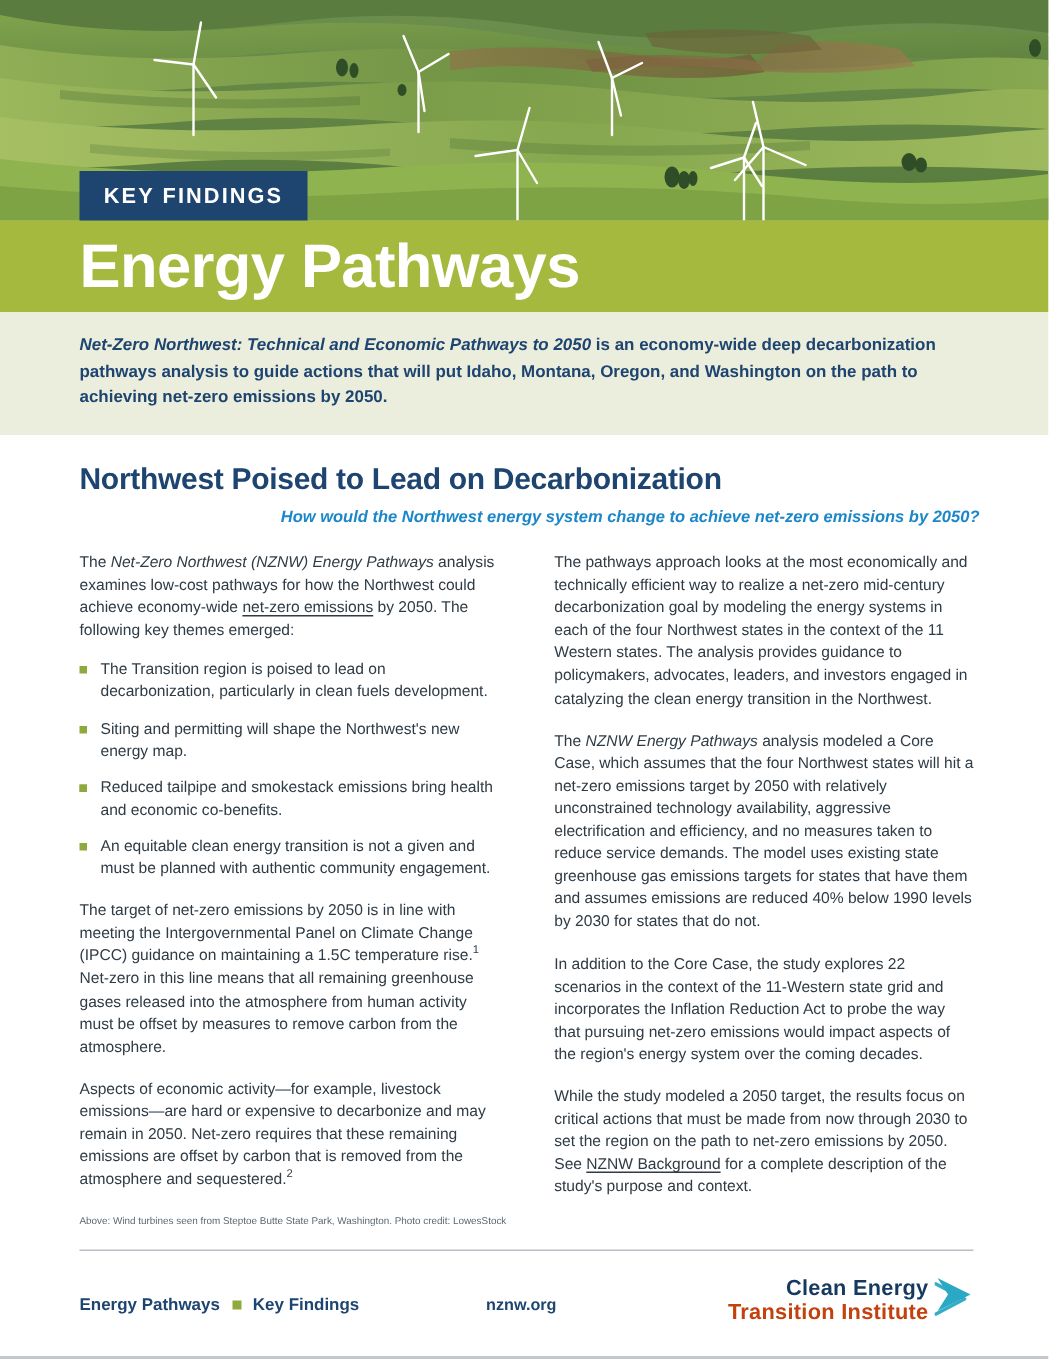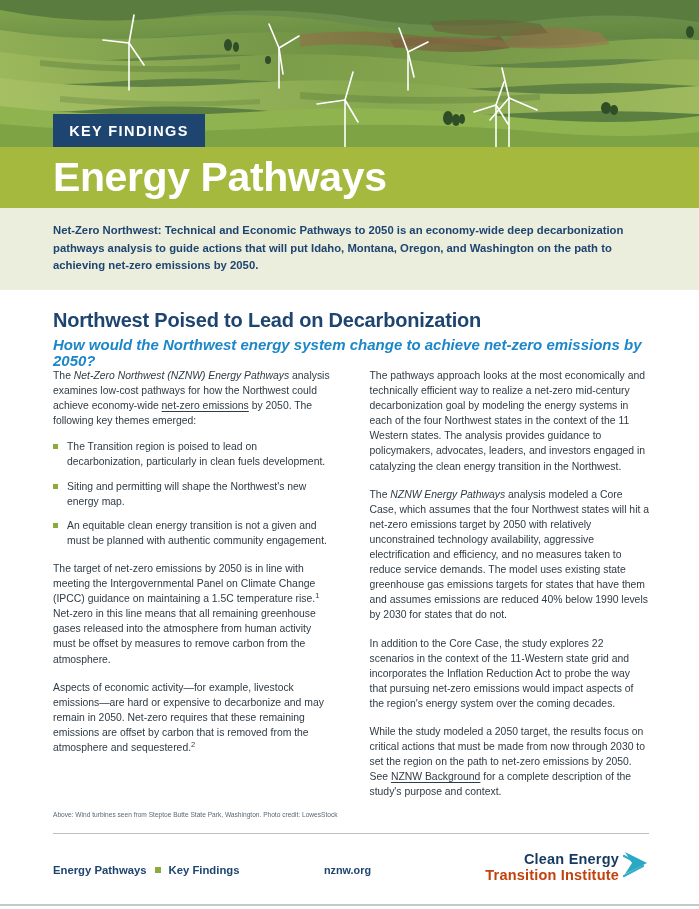--- a/index.html
+++ b/index.html
@@ -78,20 +78,21 @@
     position: absolute;
     left: 53px;
     top: 14px;
     width: 600px;
     font-size: 11.3px;
     line-height: 17.5px;
     color: #1e4470;
     font-weight: bold;
   }
   .intro-band .intro-text .lead {
+    font-style: italic;
   }
   .intro-band .intro-text .rest {
     font-weight: bold;
   }
 
   
   .section-head {
     position: absolute;
     left: 53px;
     top: 308px;
@@ -100,25 +101,26 @@
   .section-head h2 {
     margin: 0;
     font-size: 20px;
     line-height: 24px;
     font-weight: bold;
     color: #1e4470;
     letter-spacing: -0.2px;
   }
   .section-head .subhead {
     margin-top: 5px;
-    font-size: 15px;
+    font-size: 11px;
     line-height: 16px;
     font-style: italic;
     font-weight: bold;
     color: #1b87c9;
+    text-align: right;
   }
 
   .columns {
     position: absolute;
     left: 53px;
     top: 368px;
     width: 596px;
     display: flex;
     gap: 37px;
   }
@@ -375,21 +377,21 @@
 
 <div class="columns">
 
   <div class="col">
     <p class="tight"><span>The </span><em>Net-Zero Northwest (NZNW) Energy Pathways</em><span> analysis examines low-cost pathways for how the Northwest could achieve economy-wide </span><span class="uline">net-zero emissions</span><span> by 2050. The following key themes emerged:</span></p>
 
     <ul class="themes">
       <li><span class="sq"></span><span>The Transition region is poised to lead on decarbonization, particularly in clean fuels development.</span></li>
       <li><span class="sq"></span><span>Siting and permitting will shape the Northwest's new energy map.</span></li>
       <li><span class="sq"></span></li>
-      <li><span class="sq"></span></li>
+      <li><span class="sq"></span><span>Reduced tailpipe and smokestack emissions bring health and economic co-benefits.</span></li>
       <li><span class="sq"></span><span>An equitable clean energy transition is not a given and must be planned with authentic community engagement.</span></li>
     </ul>
 
     <p><span>The target of net-zero emissions by 2050 is in line with meeting the Intergovernmental Panel on Climate Change (IPCC) guidance on maintaining a 1.5C temperature rise.</span><sup>1</sup><span> Net-zero in this line means that all remaining greenhouse gases released into the atmosphere from human activity must be offset by measures to remove carbon from the atmosphere.</span></p>
 
     <p><span>Aspects of economic activity—for example, livestock emissions—are hard or expensive to decarbonize and may remain in 2050. Net-zero requires that these remaining emissions are offset by carbon that is removed from the atmosphere and sequestered.</span><sup>2</sup></p>
   </div>
 
   <div class="col">
     <p>The pathways approach looks at the most economically and technically efficient way to realize a net-zero mid-century decarbonization goal by modeling the energy systems in each of the four Northwest states in the context of the 11 Western states. The analysis provides guidance to policymakers, advocates, leaders, and investors engaged in catalyzing the clean energy transition in the Northwest.</p>

